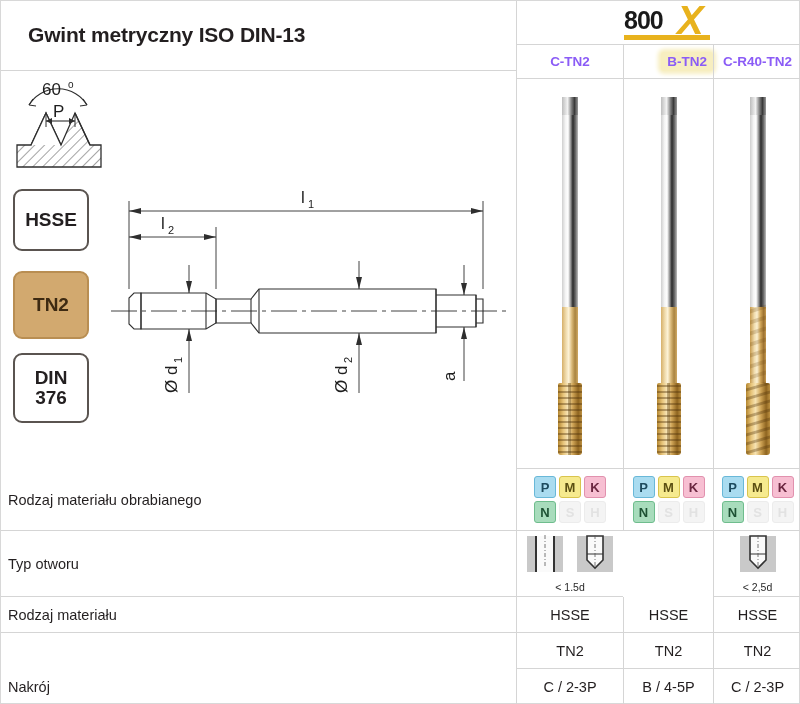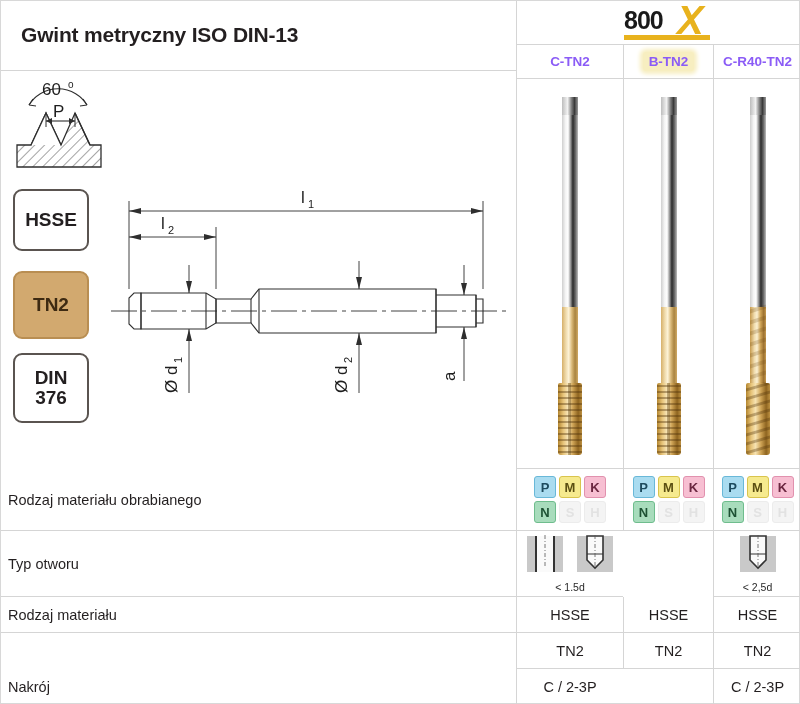--- a/index.html
+++ b/index.html
@@ -2,36 +2,36 @@
 <html><head>
 <meta charset="utf-8">
 <style>
   html,body{margin:0;padding:0;background:#fff;}
   body{width:800px;height:704px;font-family:"Liberation Sans",sans-serif;color:#231f20;overflow:hidden;}
 
   .page{position:relative;width:800px;height:704px;box-sizing:border-box;border:1px solid #d8d8d8;background:#fff;}
 
   
   .title-band{position:absolute;left:0;top:0;width:515px;height:70px;border-bottom:1px solid #d5d5d5;box-sizing:border-box;}
-  .title-text{position:absolute;left:20px;top:22px;font-size:21px;font-weight:bold;letter-spacing:-0.2px;color:#231f20;white-space:nowrap;}
+  .title-text{position:absolute;left:27px;top:22px;font-size:21px;font-weight:bold;letter-spacing:-0.2px;color:#231f20;white-space:nowrap;}
 
   
   .logo-cell{position:absolute;left:515px;top:0;width:285px;height:44px;border-bottom:1px solid #d5d5d5;border-left:1px solid #d5d5d5;box-sizing:border-box;}
   .logo-wrap{position:absolute;left:105px;top:3px;width:120px;height:38px;}
   .logo-800{position:absolute;left:2px;top:2px;font-size:25px;font-weight:bold;letter-spacing:-1px;color:#1a1a1a;font-family:"Liberation Sans",sans-serif;}
   .logo-x{position:absolute;left:55px;top:-4px;font-size:40px;font-weight:bold;font-style:italic;color:#e8b21d;font-family:"Liberation Sans",sans-serif;line-height:1;}
   .logo-bar{position:absolute;left:2px;top:31px;width:86px;height:5px;background:#e8b21d;}
 
   
   .colhead{position:absolute;top:44px;height:34px;box-sizing:border-box;border-bottom:1px solid #d5d5d5;border-left:1px solid #d5d5d5;
            display:flex;align-items:center;justify-content:center;}
   .colhead span{font-size:13.5px;font-weight:bold;color:#8b5cf6;padding:2px 6px;border-radius:3px;white-space:nowrap;}
   .colhead.hl span{background:#f7eec0;box-shadow:0 0 4px 3px #f7eec0;}
   .c1{left:515px;width:107px;}
-  .c2{left:622px;width:90px;}
+  .c2{left:622px;width:90px;justify-content:flex-end;}
   .c3{left:712px;width:88px;}
 
   
   .photorow{position:absolute;top:78px;height:390px;box-sizing:border-box;border-left:1px solid #d5d5d5;border-bottom:1px solid #d5d5d5;}
   .tap{position:absolute;left:50%;transform:translateX(-50%);top:12px;width:34px;height:362px;}
 
   .tap .shank{position:absolute;left:9px;top:24px;width:16px;height:195px;
        background:linear-gradient(to right,#cfcfcf 0%,#f4f4f4 22%,#ffffff 38%,#8e8e8e 55%,#2b2b2b 68%,#6d6d6d 85%,#bdbdbd 100%);}
   .tap .tip{position:absolute;left:9px;top:6px;width:16px;height:20px;
        background:linear-gradient(to right,#bdbdbd,#f2f2f2 35%,#7d7d7d 60%,#3a3a3a 78%,#9a9a9a);}
@@ -379,17 +379,20 @@
   <div class="rowcell c3" style="top:632px;height:36px;">
     <span>TN2</span>
   </div>
 
   <div class="rowlabel" id="r-nakroj">
     <span>Nakrój</span>
   </div>
   <div class="rowcell c1" style="top:668px;height:36px;border-bottom:none;">
     <span>C / 2-3P</span>
   </div>
+  <div class="rowcell c2" style="top:668px;height:36px;border-bottom:none;">
+    <span>B / 4-5P</span>
+  </div>
   <div class="rowcell c3" style="top:668px;height:36px;border-bottom:none;">
     <span>C / 2-3P</span>
   </div>
 
 </div>
 
 </body></html>

